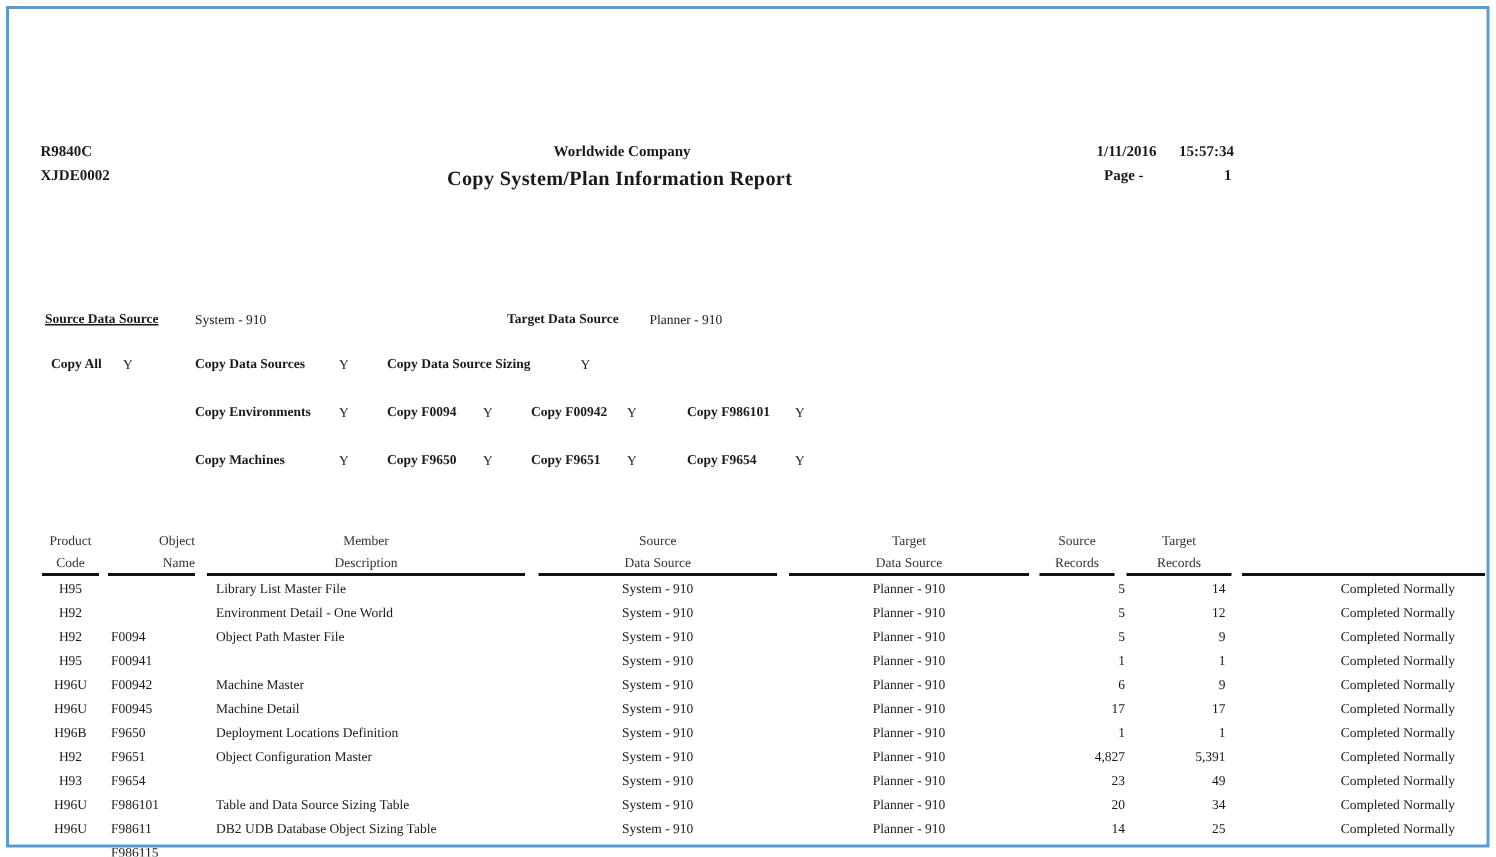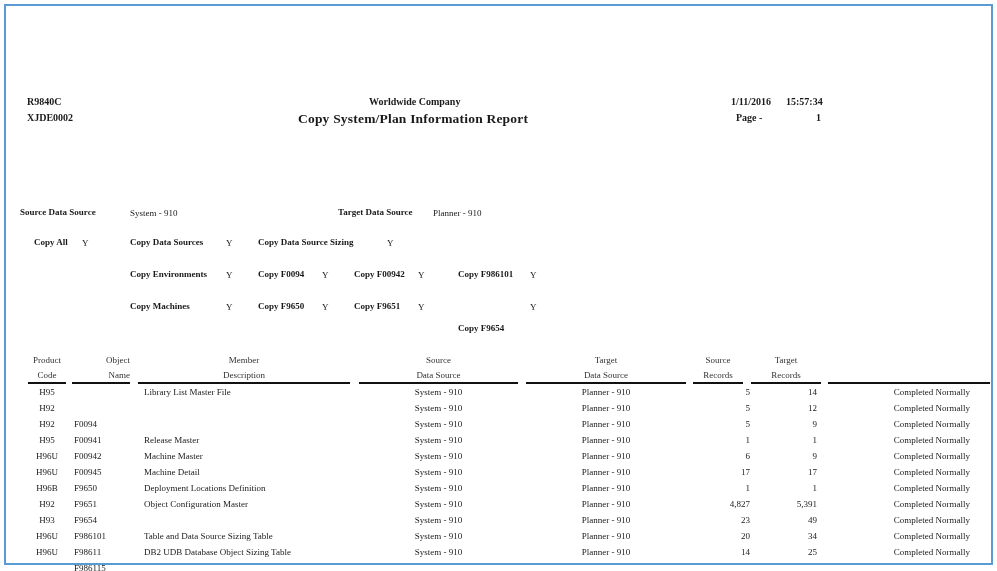--- a/index.html
+++ b/index.html
@@ -33,21 +33,21 @@
 
 <div class="abs hdr-small" style="left:27px;top:96px;">R9840C</div>
 <div class="abs hdr-small" style="left:27px;top:112px;">XJDE0002</div>
 <div class="abs hdr-small" style="left:369px;top:96px;">Worldwide Company</div>
 <div class="abs title" style="left:298px;top:111px;">Copy System/Plan Information Report</div>
 <div class="abs hdr-small" style="left:731px;top:96px;">1/11/2016</div>
 <div class="abs hdr-small" style="left:786px;top:96px;">15:57:34</div>
 <div class="abs hdr-small" style="left:736px;top:112px;">Page -</div>
 <div class="abs hdr-small" style="left:816px;top:112px;">1</div>
 
-<div class="abs param-label" style="left:20px;top:207px;">Source Data Source</div>
+<div class="abs param-label" style="left:30px;top:207px;text-decoration:underline;">Source Data Source</div>
 <div class="abs param-val" style="left:130px;top:208px;">System - 910</div>
 <div class="abs param-label" style="left:338px;top:207px;">Target Data Source</div>
 <div class="abs param-val" style="left:433px;top:208px;">Planner - 910</div>
 
 <div class="abs param-label" style="left:34px;top:237px;">Copy All</div>
 <div class="abs param-val" style="left:82px;top:238px;">Y</div>
 <div class="abs param-label" style="left:130px;top:237px;">Copy Data Sources</div>
 <div class="abs param-val" style="left:226px;top:238px;">Y</div>
 <div class="abs param-label" style="left:258px;top:237px;">Copy Data Source Sizing</div>
 <div class="abs param-val" style="left:387px;top:238px;">Y</div>
@@ -60,21 +60,21 @@
 <div class="abs param-val" style="left:418px;top:270px;">Y</div>
 <div class="abs param-label" style="left:458px;top:269px;">Copy F986101</div>
 <div class="abs param-val" style="left:530px;top:270px;">Y</div>
 
 <div class="abs param-label" style="left:130px;top:301px;">Copy Machines</div>
 <div class="abs param-val" style="left:226px;top:302px;">Y</div>
 <div class="abs param-label" style="left:258px;top:301px;">Copy F9650</div>
 <div class="abs param-val" style="left:322px;top:302px;">Y</div>
 <div class="abs param-label" style="left:354px;top:301px;">Copy F9651</div>
 <div class="abs param-val" style="left:418px;top:302px;">Y</div>
-<div class="abs param-label" style="left:458px;top:301px;margin-top:22px;">Copy F9654</div>
+<div class="abs param-label" style="left:458px;top:301px;">Copy F9654</div>
 <div class="abs param-val" style="left:530px;top:302px;">Y</div>
 
 <div class="th" style="left:28px;width:38px;top:353px;">
   <span class="l1">Product</span>
   <span class="l2">Code</span>
   <div class="rule"></div>
 </div>
 <div class="th" style="left:72px;width:58px;top:353px;text-align:right;">
   <span class="l1">Object</span>
   <span class="l2">Name</span>
@@ -117,39 +117,40 @@
       <div class="cell c-desc">Library List Master File</div>
       <div class="cell c-src">System - 910</div>
       <div class="cell c-tgt">Planner - 910</div>
       <div class="cell c-srec">5</div>
       <div class="cell c-trec">14</div>
       <div class="cell c-res">Completed Normally</div>
     </div>
     <div class="row" style="top: 400px;">
       <div class="cell c-prod">H92</div>
       <div class="cell c-obj">F00941</div>
+      <div class="cell c-desc">Environment Detail - One World</div>
       <div class="cell c-src">System - 910</div>
       <div class="cell c-tgt">Planner - 910</div>
       <div class="cell c-srec">5</div>
       <div class="cell c-trec">12</div>
       <div class="cell c-res">Completed Normally</div>
     </div>
     <div class="row" style="top: 416px;">
       <div class="cell c-prod">H92</div>
       <div class="cell c-obj">F00942</div>
+      <div class="cell c-desc">Object Path Master File</div>
       <div class="cell c-src">System - 910</div>
       <div class="cell c-tgt">Planner - 910</div>
       <div class="cell c-srec">5</div>
       <div class="cell c-trec">9</div>
       <div class="cell c-res">Completed Normally</div>
     </div>
     <div class="row" style="top: 432px;">
       <div class="cell c-prod">H95</div>
       <div class="cell c-obj">F00945</div>
-      <div class="cell c-desc">Release Master</div>
       <div class="cell c-src">System - 910</div>
       <div class="cell c-tgt">Planner - 910</div>
       <div class="cell c-srec">1</div>
       <div class="cell c-trec">1</div>
       <div class="cell c-res">Completed Normally</div>
     </div>
     <div class="row" style="top: 448px;">
       <div class="cell c-prod">H96U</div>
       <div class="cell c-obj">F9650</div>
       <div class="cell c-desc">Machine Master</div>

